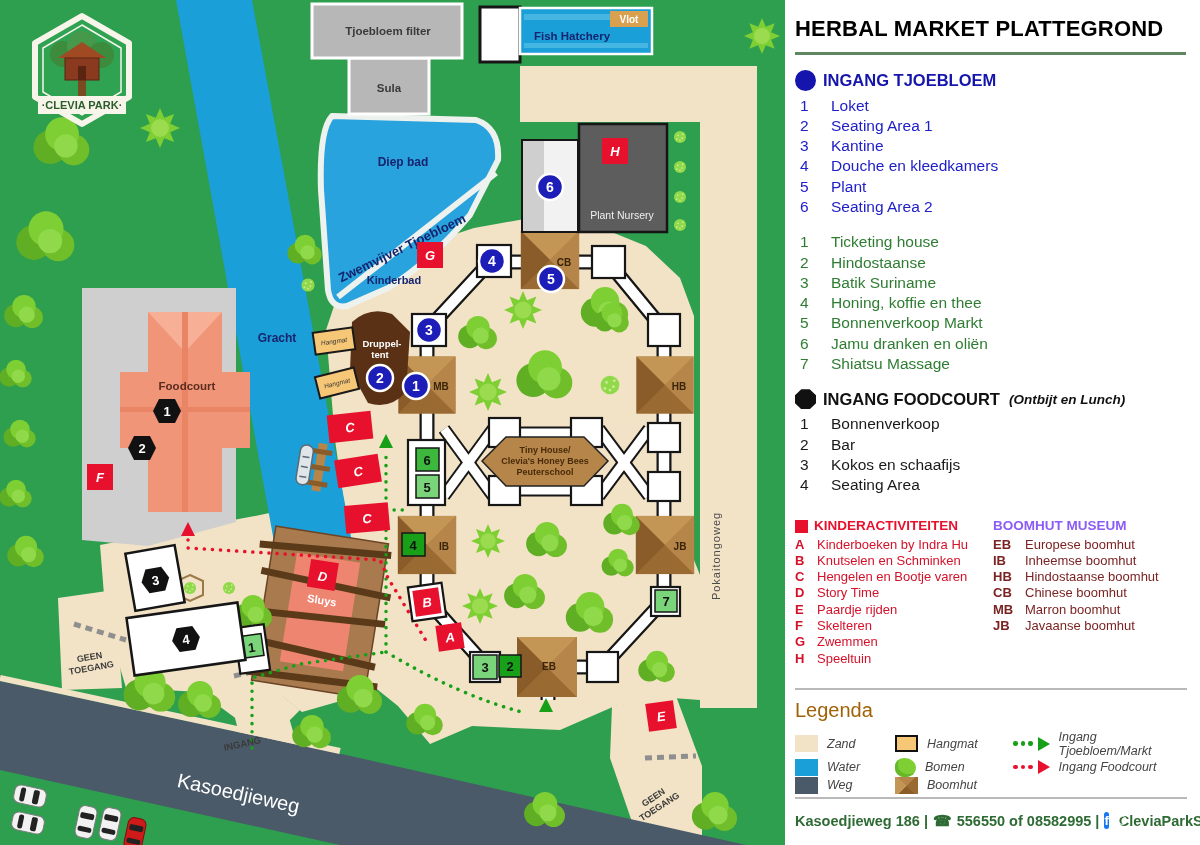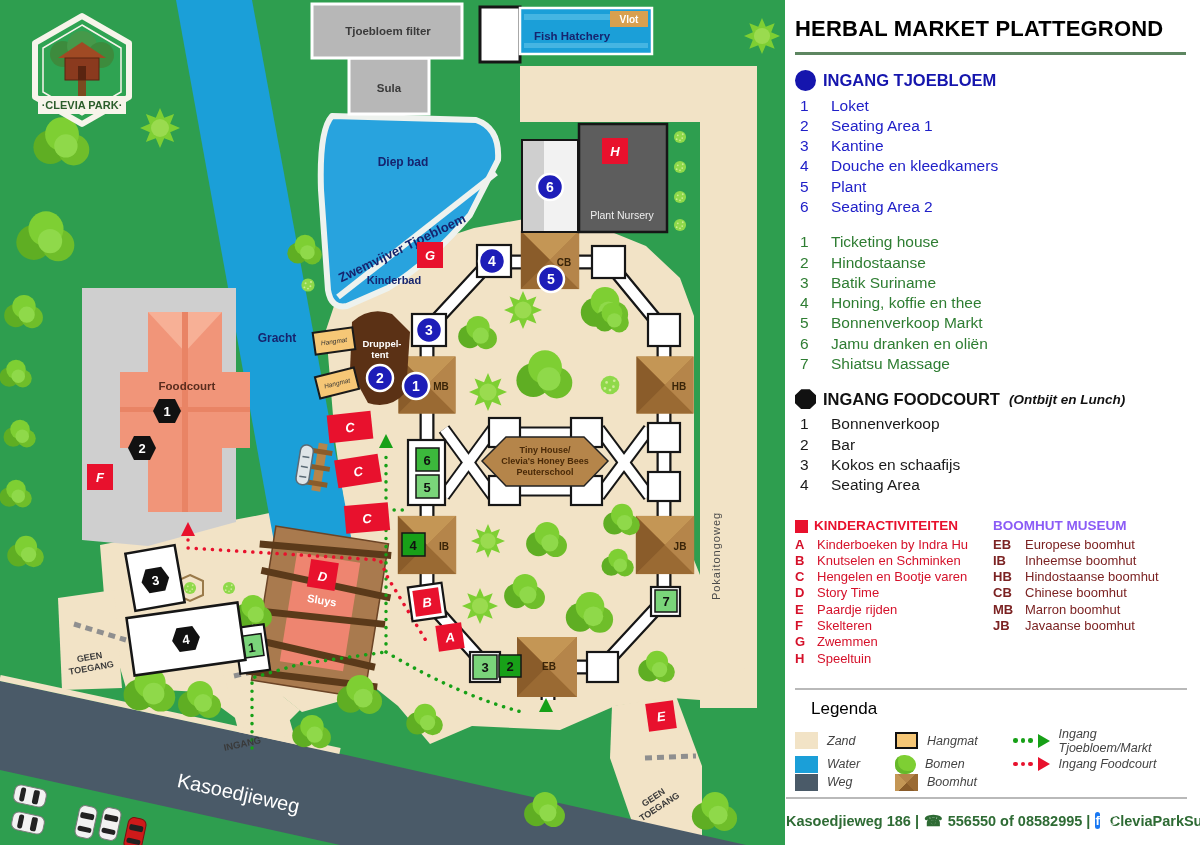--- a/index.html
+++ b/index.html
@@ -35,23 +35,23 @@
   .cols{display:flex;margin-top:22px}
   .kcol{width:198px}.mcol{flex:1}
   .shead{display:flex;align-items:flex-end;gap:6px;font-weight:bold;font-size:13.5px}
   .kcol .shead{color:#e8112d}.mcol .shead{color:#8b5cf6}
   .srow{display:flex;font-size:13px;line-height:16.3px}
   .kcol .srow{color:#d5112a}.mcol .srow{color:#7b2222}
   .srow .n{width:22px;font-weight:bold}
   .mcol .srow .n{width:32px}
   .srows{margin-top:4px}
   #legend{position:absolute;left:10px;top:688px;right:13px}
-  #contact{position:absolute;left:1px;top:797px;right:13px}
+  #contact{position:absolute;left:10px;top:797px;right:13px}
   .divider{height:1.5px;background:#b9b9b9}
-  .leg-head{font-size:17px;color:#000000;margin:9px 0 8px 16px}
+  .leg-head{font-size:20px;color:#a16207;margin:9px 0 8px 0}
   .leg-grid{display:grid;grid-template-columns:100px 118px 1fr;}
   .leg-item{display:flex;align-items:center;gap:9px;font-size:12.5px;font-style:italic;color:#444}
   .sw{width:23px;height:17px;flex:0 0 auto}
   .sw-zand{background:#f2e3c6}
   .sw-water{background:#1b9fd8}
   .sw-weg{background:#4a5a68}
   .sw-hang{background:#f6c776;border:2px solid #111;width:19px;height:13px}
   .sw-bomen{background:#7ecf33;border-radius:45% 55% 50% 48%;box-shadow:inset 3px -3px 0 #66b82a;width:21px;height:19px}
   .sw-hut{background:conic-gradient(from 45deg at 50% 50%,#9a6a33 0deg 90deg,#8a5c2a 90deg 180deg,#c49655 180deg 270deg,#b5854a 270deg 360deg)}
   .dots{display:flex;align-items:center;gap:3px}

